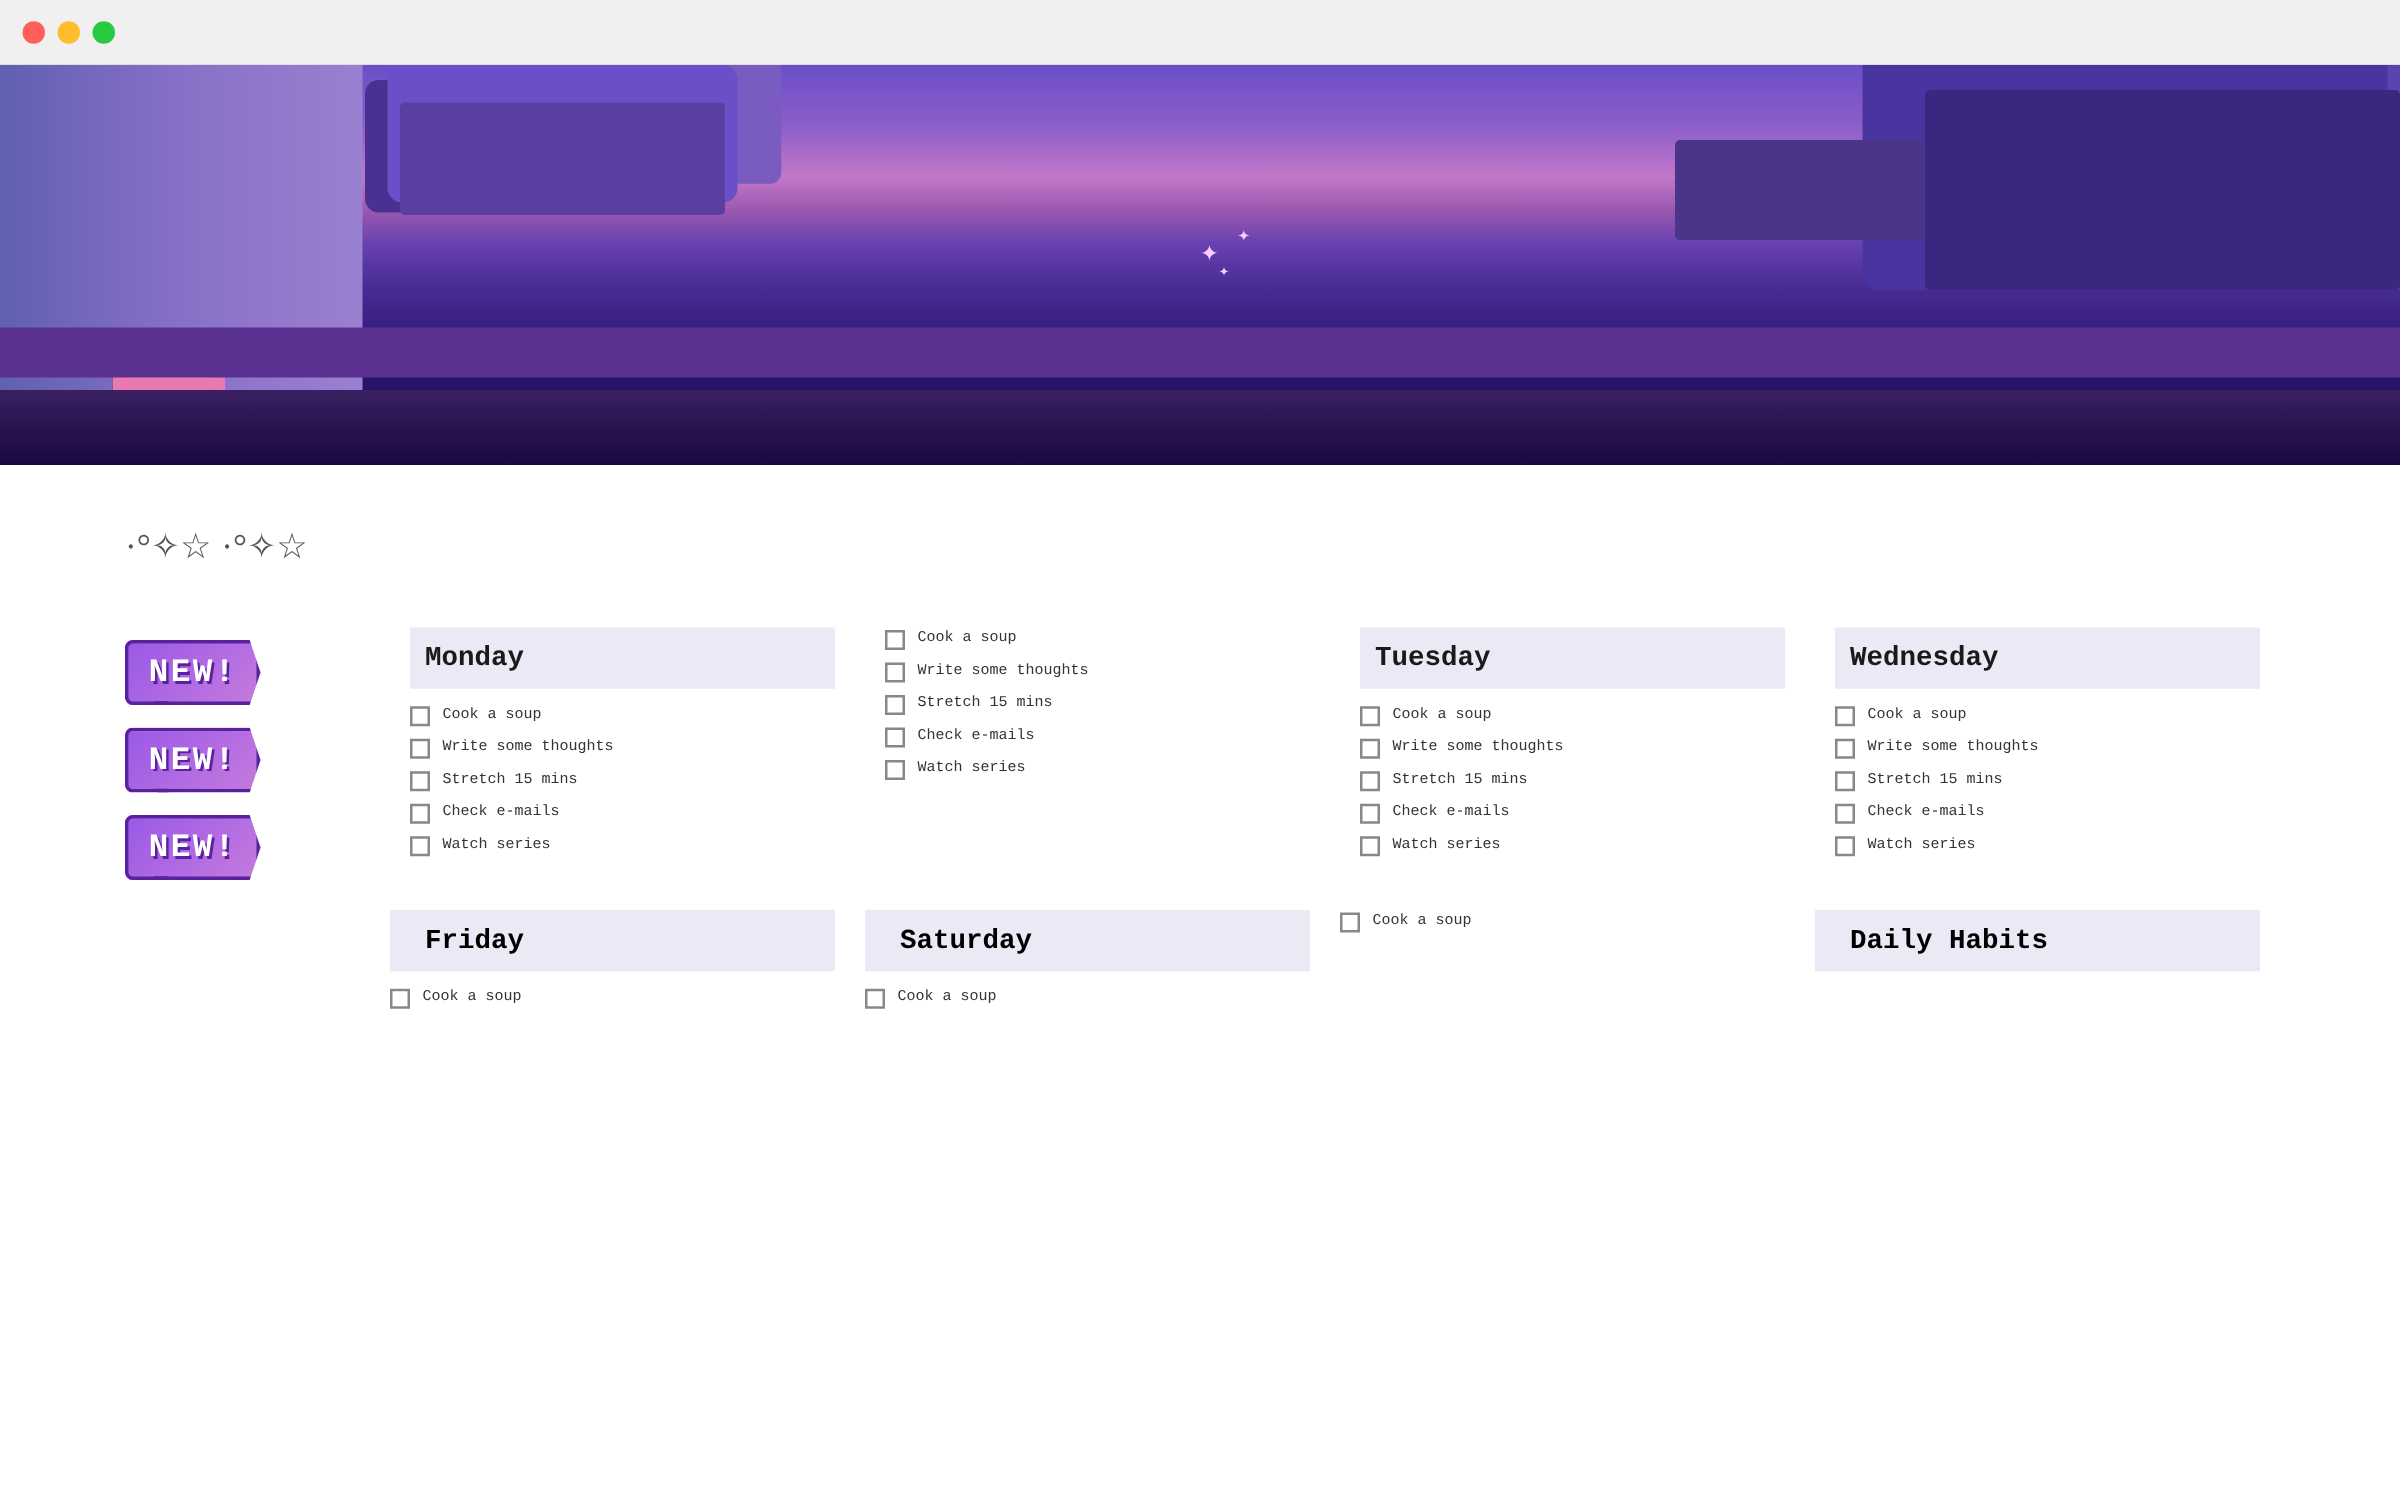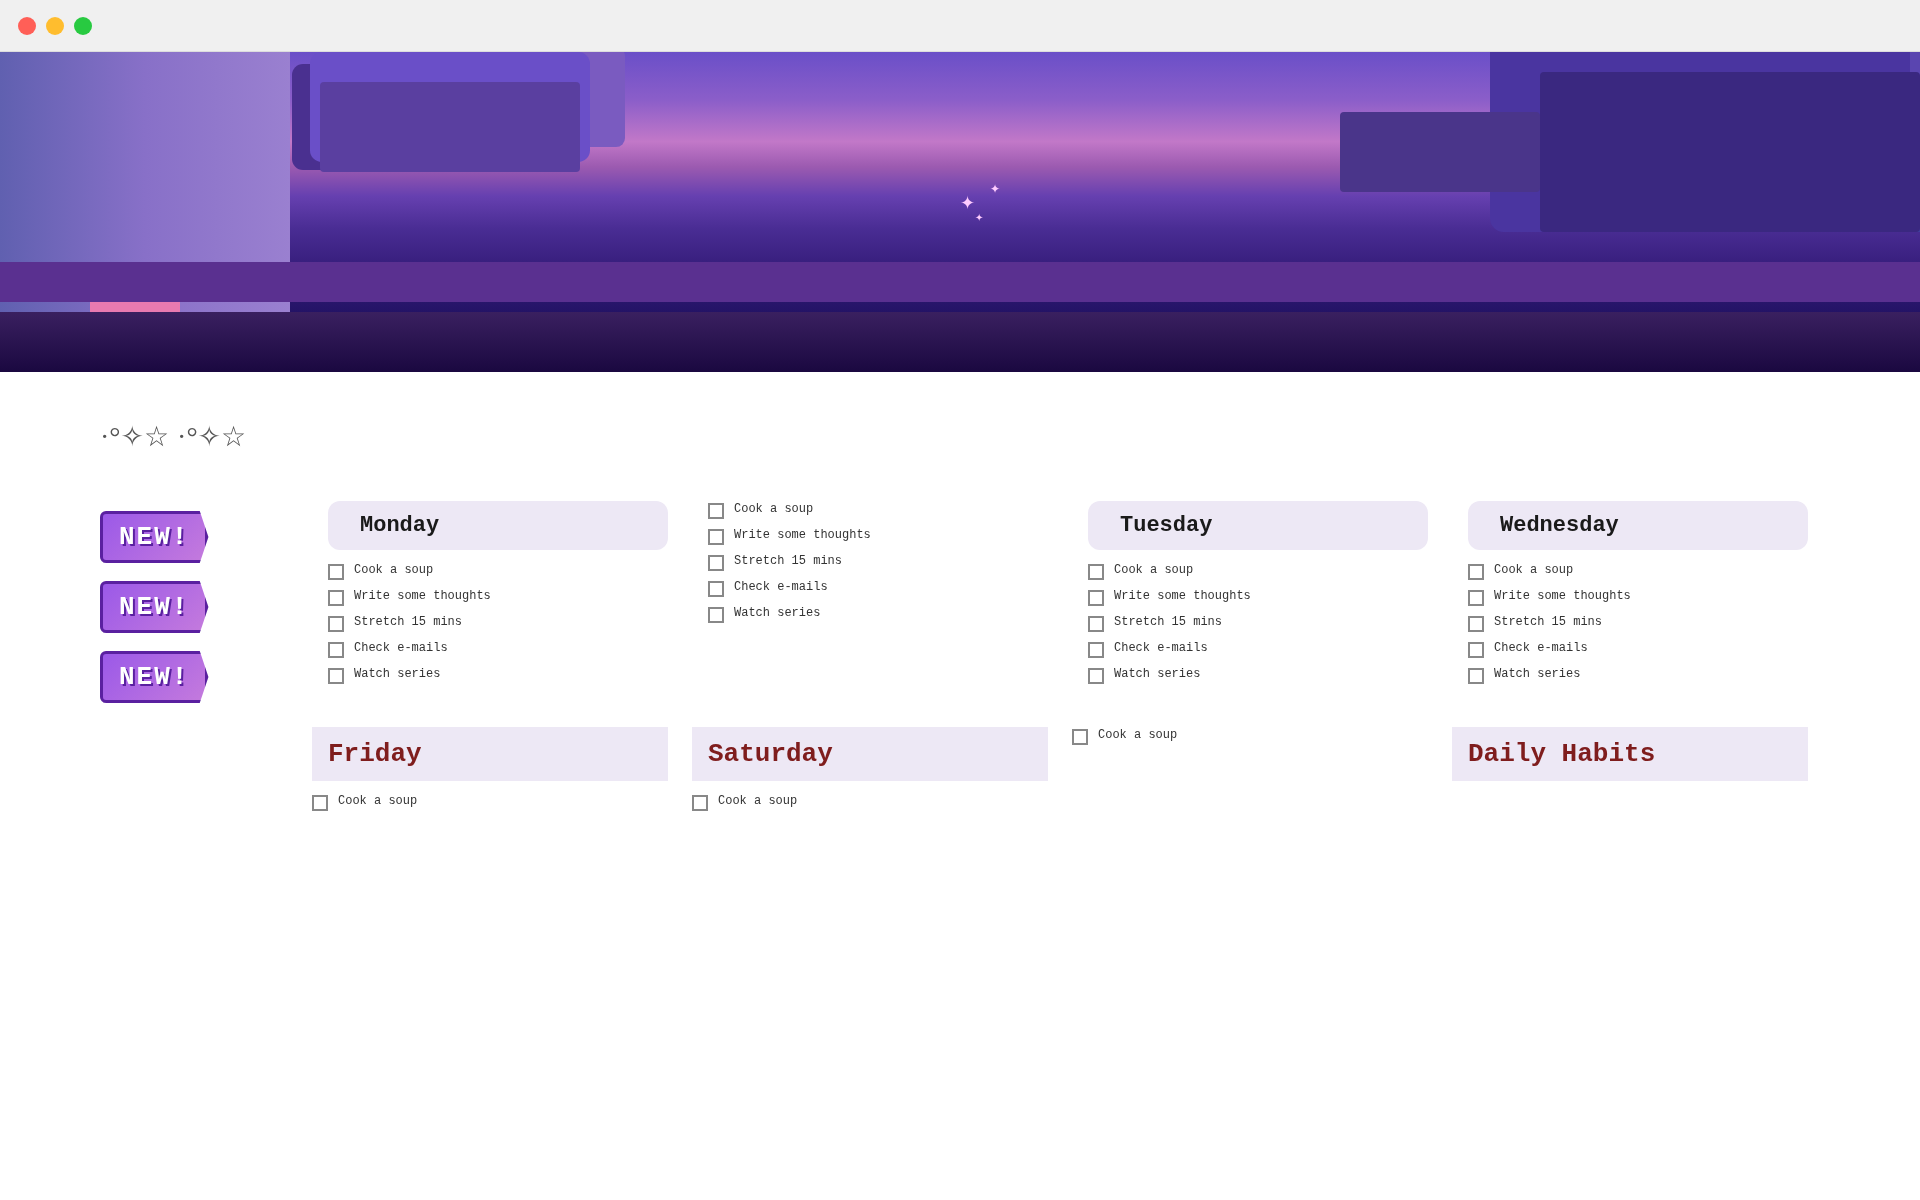--- a/index.html
+++ b/index.html
@@ -227,24 +227,23 @@
     .day-col {
       padding: 0 12px;
     }
 
     .day-header {
       font-family: 'Courier New', Courier, monospace;
       font-size: 22px;
       font-weight: 700;
       color: #1a1a1a;
       background: #ede8f5;
-      padding: 12px 32px;
+      padding: 12px 12px;
       margin-bottom: 12px;
       display: block;
-      border-radius: 12px;
     }
 
     .task-list {
       list-style: none;
       display: flex;
       flex-direction: column;
       gap: 8px;
     }
 
     .task-item {
@@ -270,25 +269,25 @@
     
     .bottom-grid {
       display: grid;
       grid-template-columns: repeat(4, 1fr);
       gap: 0;
       margin-left: 200px;
     }
 
     .bottom-day-header {
       font-family: 'Courier New', Courier, monospace;
-      font-size: 26px;
+      font-size: 22px;
       font-weight: 700;
-      color: #7f1d1d;
+      color: #000000;
       background: #ede8f5;
-      padding: 12px 16px;
+      padding: 12px 28px;
       margin-bottom: 12px;
       display: block;
     }
   </style>
 </head>
 <body>
 
 <div class="title-bar">
   <button class="window-btn btn-close"></button>
   <button class="window-btn btn-min"></button>

